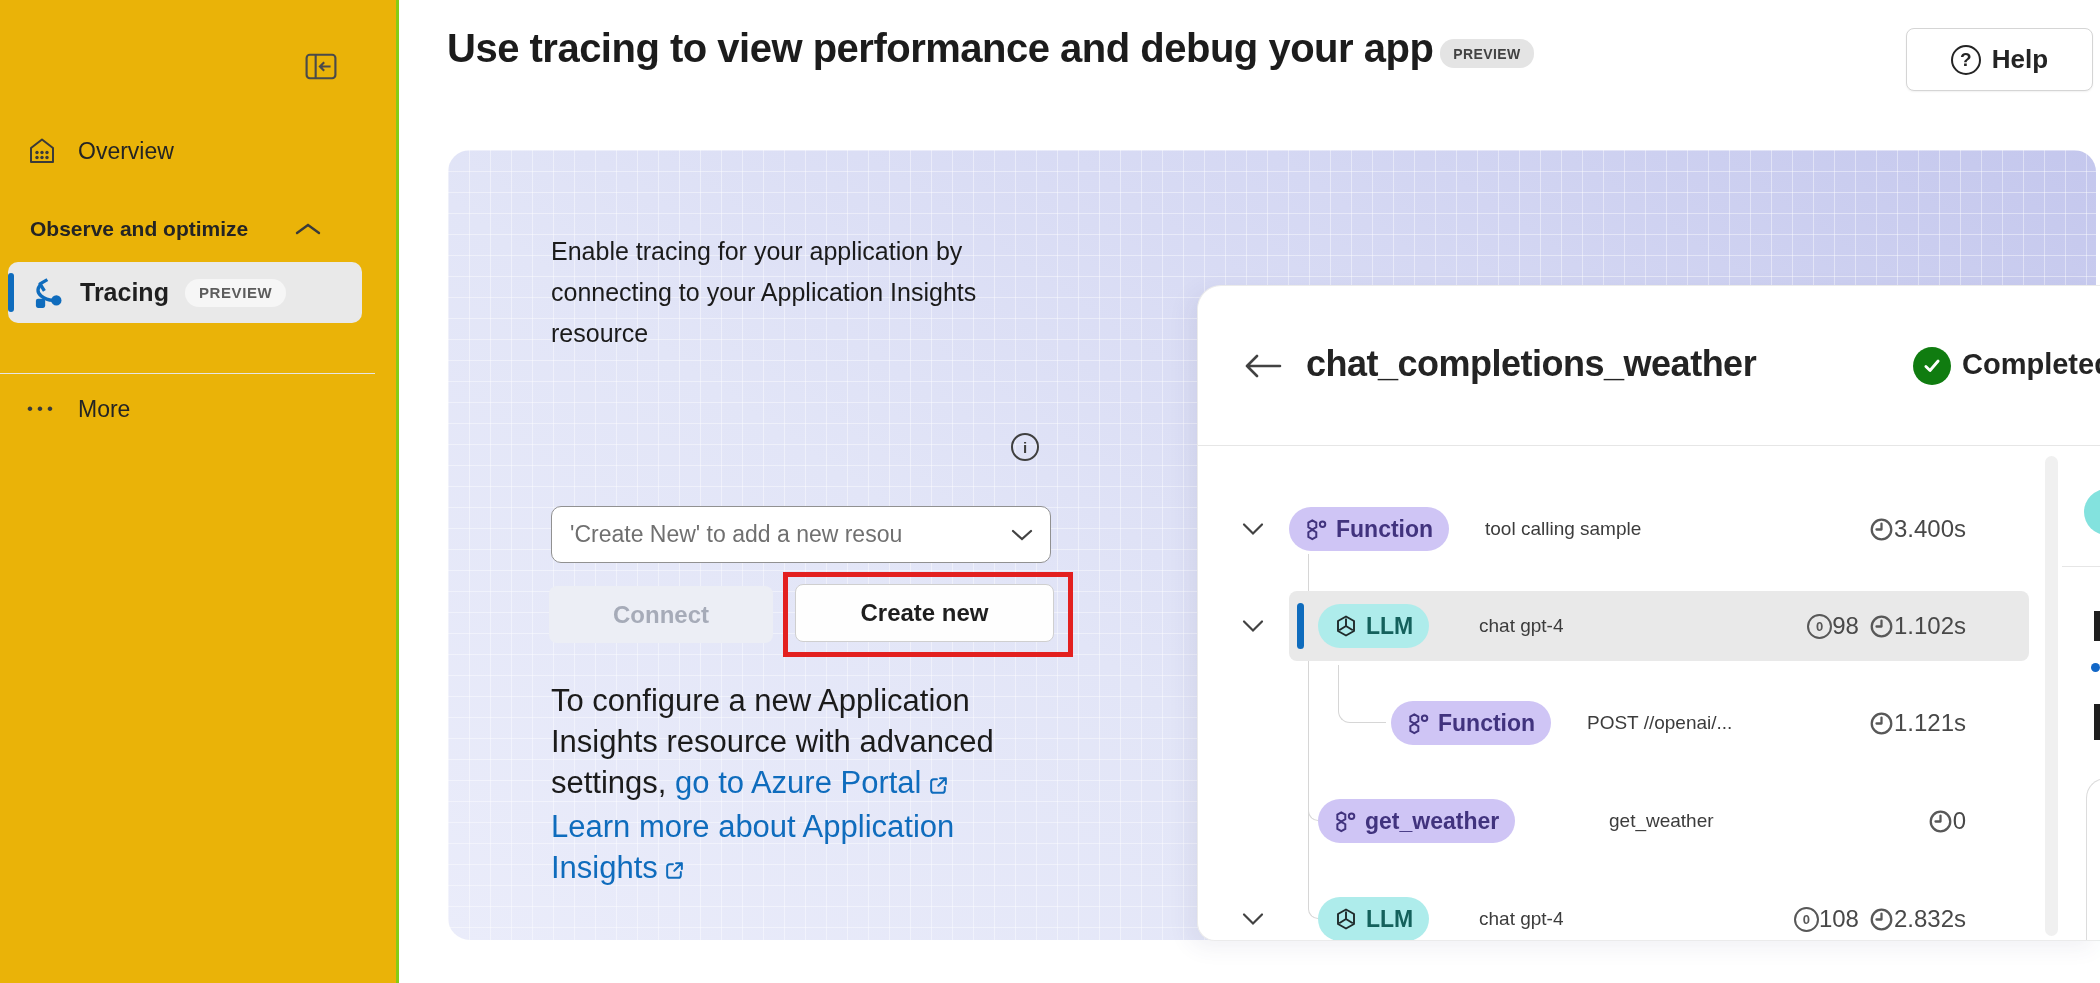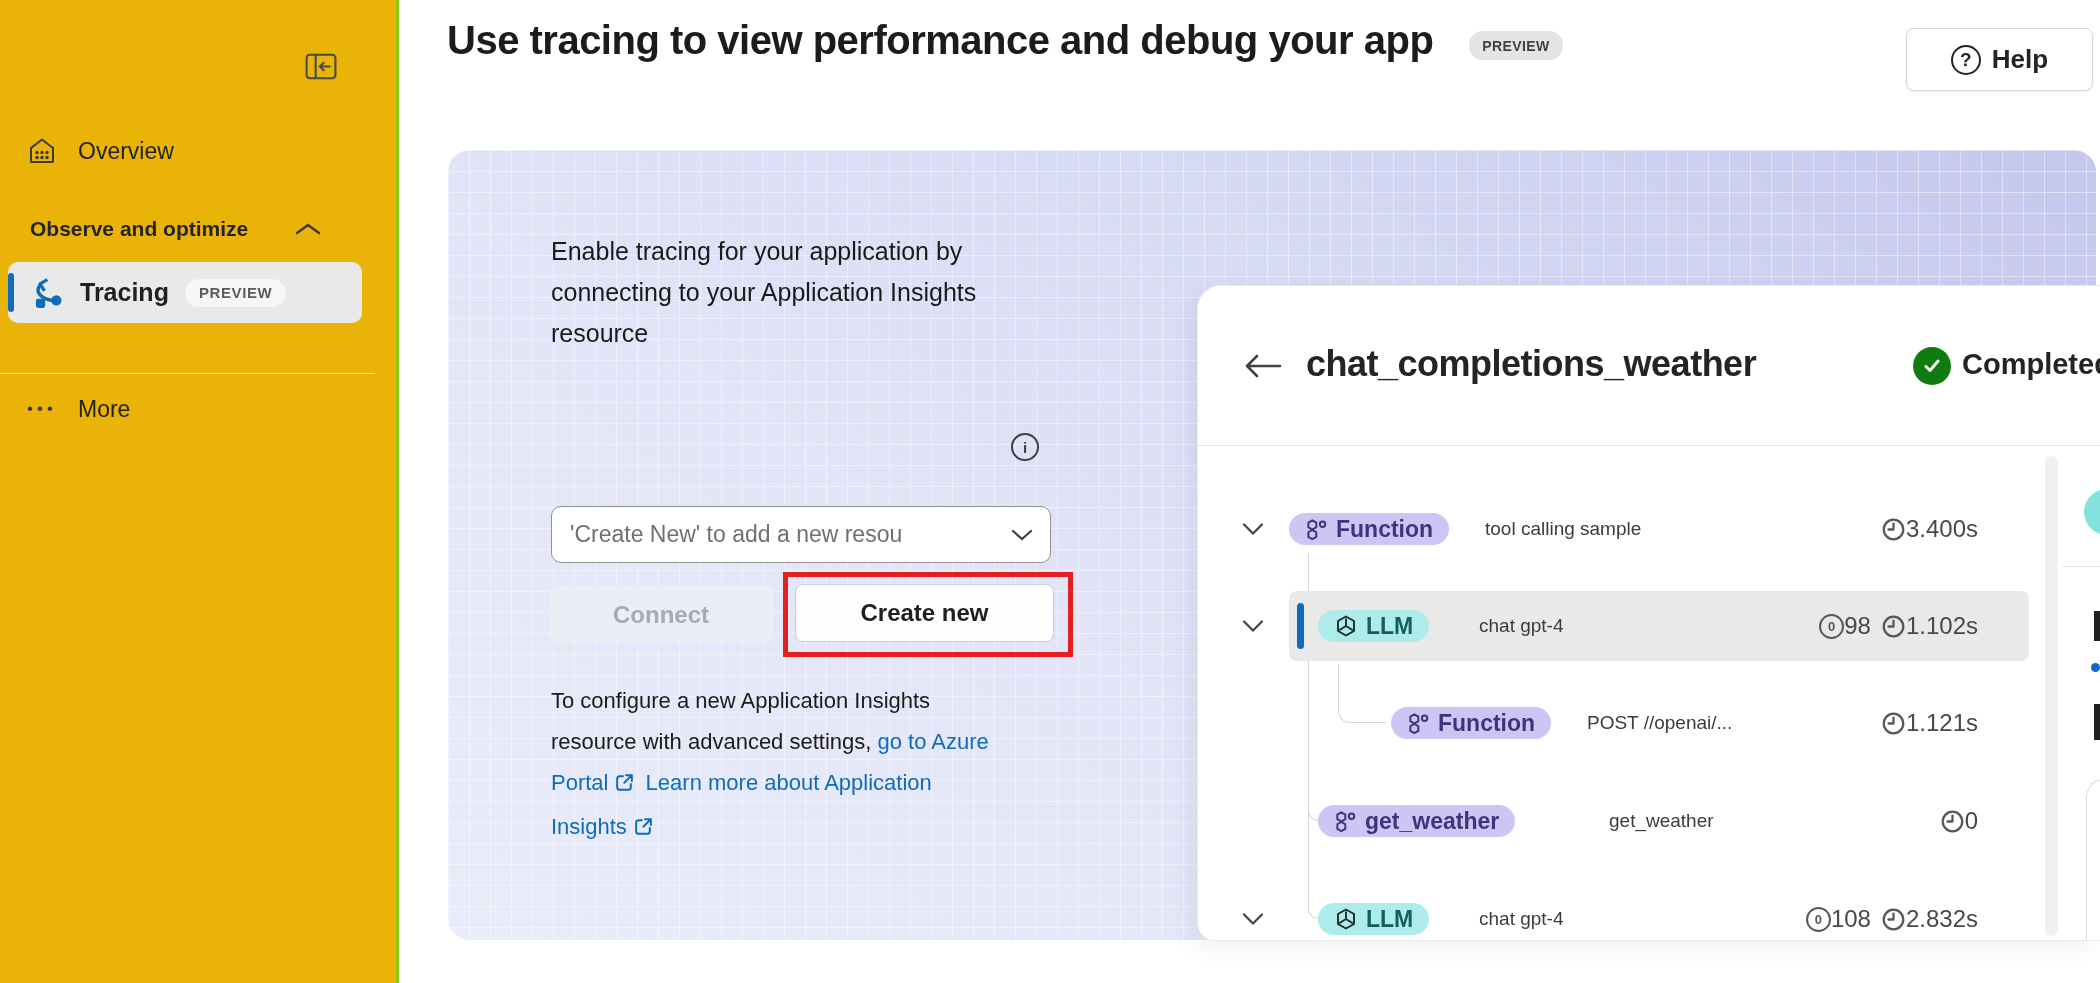--- a/index.html
+++ b/index.html
@@ -28,21 +28,21 @@
   .tracing-icon { margin-left:22px; display:flex; }
   .tracing-label { font-size:25px; font-weight:700; color:#1f1f1f; margin-left:14px; }
   .preview-pill-side { margin-left:16px; background:#f6f6f6; color:#5c5c5c; font-size:15px;
                        font-weight:600; letter-spacing:.6px; border-radius:14px; height:28px;
                        display:flex; align-items:center; padding:0 14px; }
   .sidebar-divider { position:absolute; left:0; top:373px; width:375px; height:1px; background:#e6e6e6; }
   .row-more { left:22px; top:388px; width:340px; height:42px; }
   .more-dots { font-size:17px; letter-spacing:4px; color:#3a3a3a; width:40px; text-align:center; }
 
   
-  .page-header { position:absolute; left:447px; top:18px; display:flex; align-items:center; gap:36px; }
+  .page-header { position:absolute; left:447px; top:26px; display:flex; align-items:center; gap:7px; }
   .page-title { font-size:40px; font-weight:700; color:#1c1c1c; letter-spacing:-0.5px; }
   .preview-pill-main { background:#e4e4e4; color:#424242; font-size:14px; font-weight:600;
                        letter-spacing:.4px; border-radius:14px; height:29px; display:flex;
                        align-items:center; padding:0 13px; margin-top:10px; }
   .help-btn { position:absolute; left:1906px; top:28px; width:187px; height:63px; background:#fff;
               border:1px solid #d5d5d5; border-radius:8px; display:flex; align-items:center;
               justify-content:center; gap:11px; cursor:pointer; box-shadow:0 1px 2px rgba(0,0,0,.06); }
   .help-q { width:30px; height:30px; border:2px solid #242424; border-radius:50%; display:flex;
             align-items:center; justify-content:center; font-size:19px; font-weight:600; color:#242424; }
   .help-label { font-size:26px; font-weight:600; color:#242424; }
@@ -68,21 +68,21 @@
   .dropdown-value { font-size:23px; color:#707070; white-space:nowrap; overflow:hidden; flex:1; }
   .dropdown-chevron { display:flex; margin-left:8px; }
   .btn { position:absolute; height:57px; border-radius:8px; display:flex; align-items:center;
          justify-content:center; font-size:24px; }
   .btn-connect { left:101px; top:436px; width:224px; background:#eceef5; color:#a6abb8;
                  font-weight:600; border:none; }
   .btn-create { left:347px; top:434px; width:259px; height:58px; background:#fefefe;
                 border:1px solid #cfcfcf; color:#1f1f1f; font-weight:700; cursor:pointer; }
   .annotation-box { position:absolute; left:335px; top:422px; width:290px; height:85px;
                     border:5px solid #e3201f; pointer-events:none; z-index:5; }
-  .footnote { position:absolute; left:103px; top:530px; width:462px; font-size:22px;
+  .footnote { position:absolute; left:103px; top:530px; width:462px; font-size:31px;
               line-height:41px; color:#1b1b1b; }
   .footnote a { color:#0f6cbd; text-decoration:none; cursor:pointer; }
   .ext-icon { display:inline-block; vertical-align:-3px; margin:0 4px 0 6px; }
 
   
   .trace-panel { position:absolute; left:1197px; top:285px; width:903px; height:656px;
                  background:#fff; border:1px solid #ebebeb; border-right:none;
                  border-radius:24px 0 0 18px; overflow:hidden; z-index:3;
                  box-shadow:-8px 6px 22px rgba(60,60,120,.08); }
   .trace-header { position:absolute; left:0; top:0; width:100%; height:160px; }
@@ -94,28 +94,28 @@
   .status-label { position:absolute; left:764px; top:62px; font-size:29px; font-weight:600;
                   color:#242424; white-space:nowrap; }
   .trace-divider { position:absolute; left:0; top:159px; width:100%; height:1px; background:#e6e6e6; }
 
   .trace-row { position:absolute; left:0; width:860px; height:70px; display:flex; align-items:center; }
   .row-chevron { position:absolute; left:44px; top:50%; transform:translateY(-50%); display:flex; cursor:pointer; }
   .row-highlight { position:absolute; left:91px; top:305px; width:740px; height:70px;
                    background:#e9e9e9; border-radius:8px; }
   .row-accent { position:absolute; left:99px; top:317px; width:7px; height:46px;
                 background:#0f6cbd; border-radius:3.5px; }
-  .span-badge { position:absolute; top:50%; transform:translateY(-50%); height:32px; border-radius:23px;
+  .span-badge { position:absolute; top:50%; transform:translateY(-50%); height:44px; border-radius:23px;
                 display:flex; align-items:center; padding:0 16px; gap:8px; font-size:23px; font-weight:700;
                 cursor:pointer; white-space:nowrap; }
   .badge-function { background:#cfc5f5; color:#41337e; }
   .badge-llm { background:#aeeceb; color:#14615c; }
   .span-name { position:absolute; top:50%; transform:translateY(-50%); font-size:19px; color:#3c3c3c;
                white-space:nowrap; }
-  .row-meta { position:absolute; right:80px; top:50%; transform:translateY(-50%); display:flex;
+  .row-meta { position:absolute; right:92px; top:50%; transform:translateY(-50%); display:flex;
               align-items:center; gap:0; font-size:24px; color:#484848; }
   .meta-gap { width:10px; }
   .tokens-icon { width:25px; height:25px; border:2px solid #585858; border-radius:50%; display:flex;
                  align-items:center; justify-content:center; font-size:13px; font-weight:600; color:#585858; }
 
   .connector { position:absolute; border-color:#d6d6d6; }
   .conn-v { border-left:1.5px solid #d6d6d6; width:0; }
   .conn-elbow { border-left:1.5px solid #d6d6d6; border-bottom:1.5px solid #d6d6d6;
                 border-bottom-left-radius:10px; }
 

